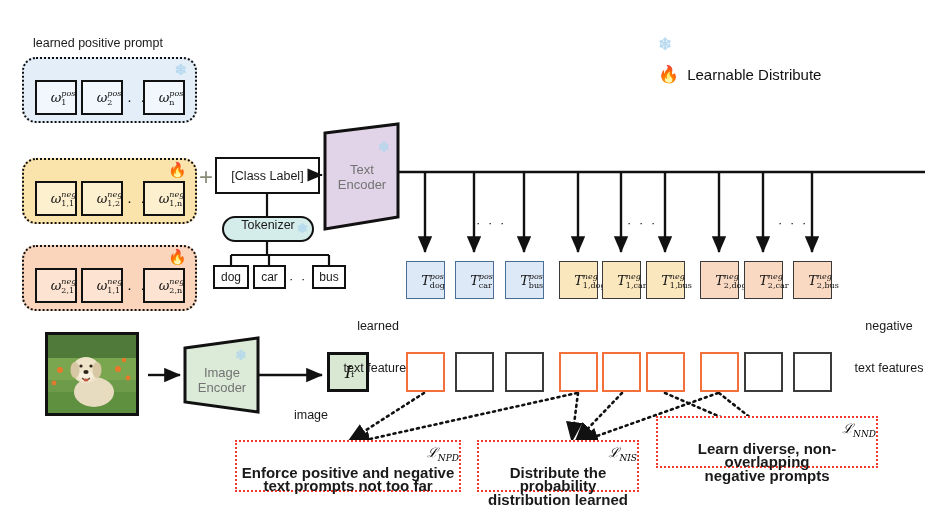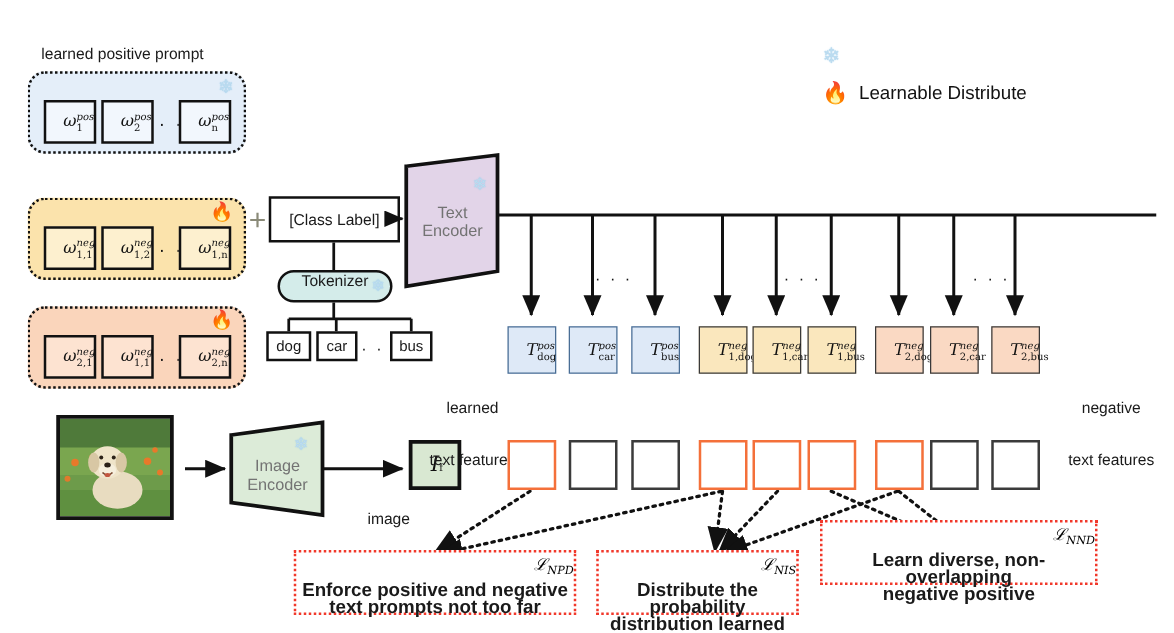--- a/index.html
+++ b/index.html
@@ -326,16 +326,16 @@
 
   <div class="loss" style="left:477px;top:440px;width:162px;height:52px;">
     <div class="lname"><span>ℒ</span><span class="sub" style="font-size:9px;font-style:italic;">NIS</span></div>
     <div class="ldesc">Distribute the probability</div>
     <div class="ldesc">distribution learned</div>
   </div>
 
   <div class="loss" style="left:656px;top:416px;width:222px;height:52px;">
     <div class="lname"><span>ℒ</span><span class="sub" style="font-size:9px;font-style:italic;">NND</span></div>
     <div class="ldesc">Learn diverse, non-overlapping</div>
-    <div class="ldesc">negative positive</div>
+    <div class="ldesc">negative prompts</div>
   </div>
 
 </div>
 
 </body></html>

